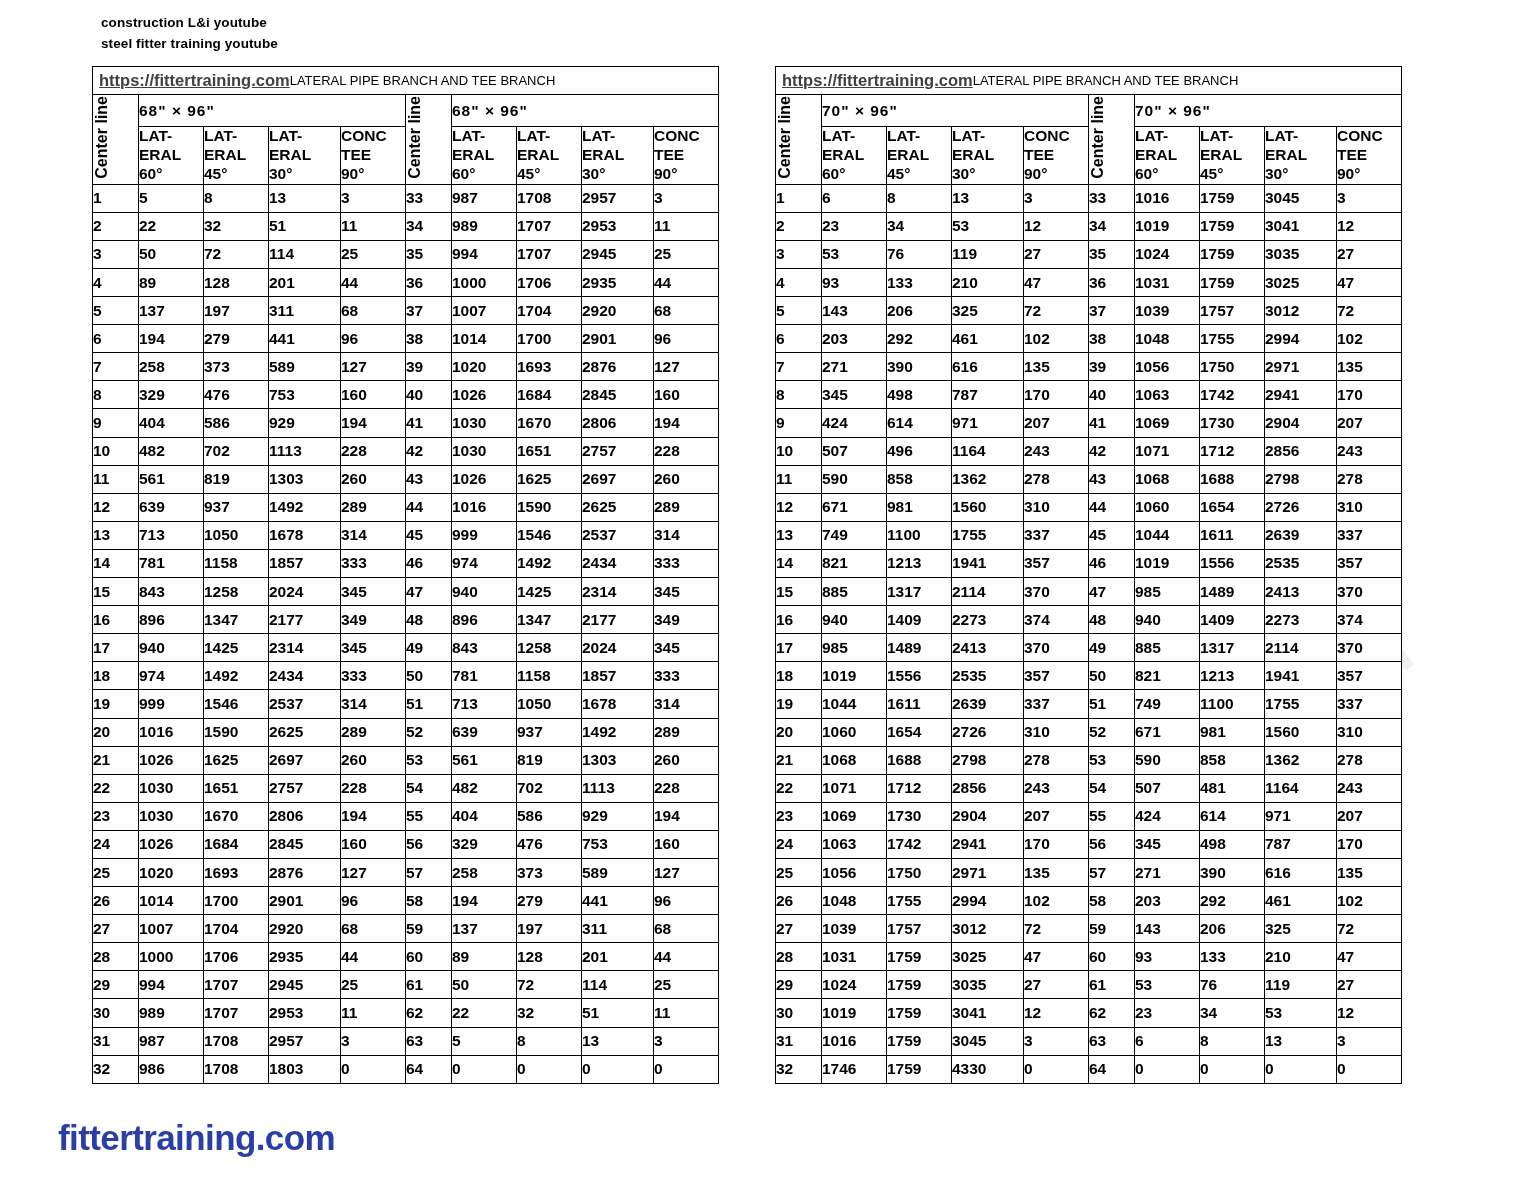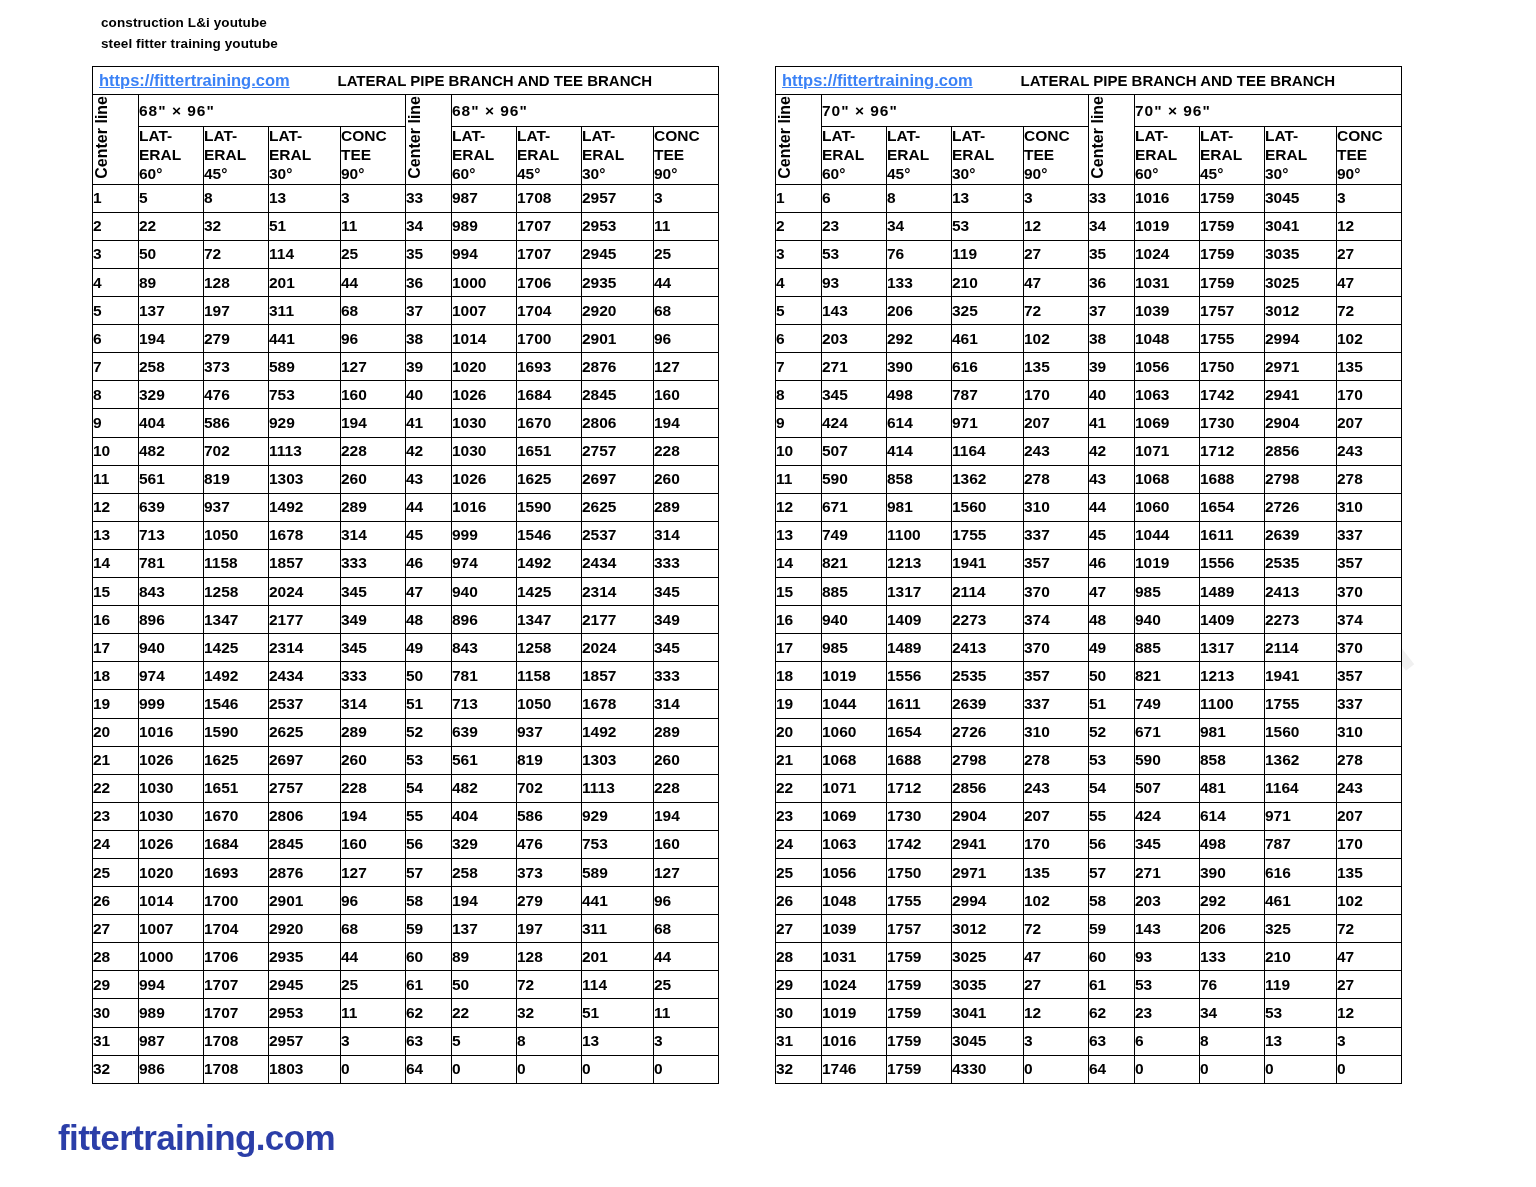--- a/index.html
+++ b/index.html
@@ -59,31 +59,30 @@
   .bar{
     background:#F2F200;
     height:28px;
     border:1.6px solid #000;
   }
   .bar .barinner{
     display:flex;align-items:center;height:100%;
     padding:0 0 0 6px;
   }
   .url{
-    color:#3b82f6;
+    color:#404040;
     text-decoration:underline;
     font-size:16.5px;
     font-weight:bold;
     white-space:nowrap;
   }
   .bartitle{
     flex:1;
-    text-align:center;
-    font-size:15px;
-    font-weight:bold;
+    font-size:13px;
+    font-weight:normal;
     color:#000;
     padding-right:18px;
     white-space:nowrap;
   }
 
   
   .size-hdr{
     background:#F2F200;
     text-align:center;
     font-size:19px;
@@ -735,21 +734,21 @@
             <td class="val">207</td>
             <td class="idx">41</td>
             <td class="val">1069</td>
             <td class="val">1730</td>
             <td class="val">2904</td>
             <td class="val">207</td>
           </tr>
           <tr>
             <td class="idx">10</td>
             <td class="val">507</td>
-            <td class="val">414</td>
+            <td class="val">496</td>
             <td class="val">1164</td>
             <td class="val">243</td>
             <td class="idx">42</td>
             <td class="val">1071</td>
             <td class="val">1712</td>
             <td class="val">2856</td>
             <td class="val">243</td>
           </tr>
           <tr>
             <td class="idx">11</td>

